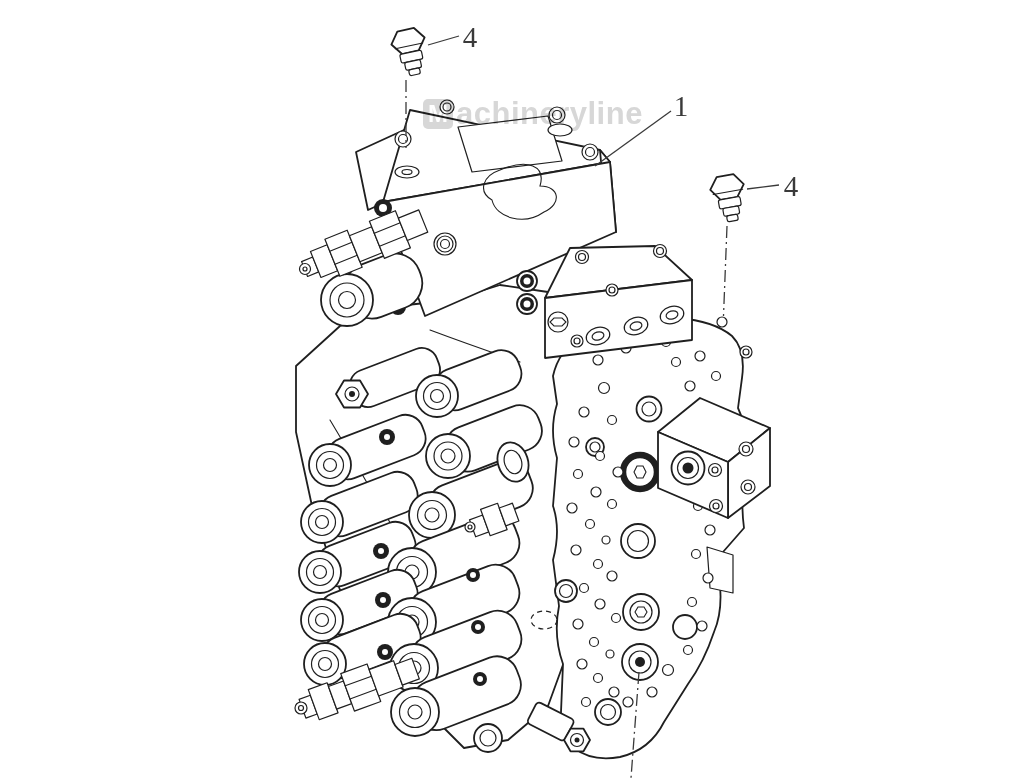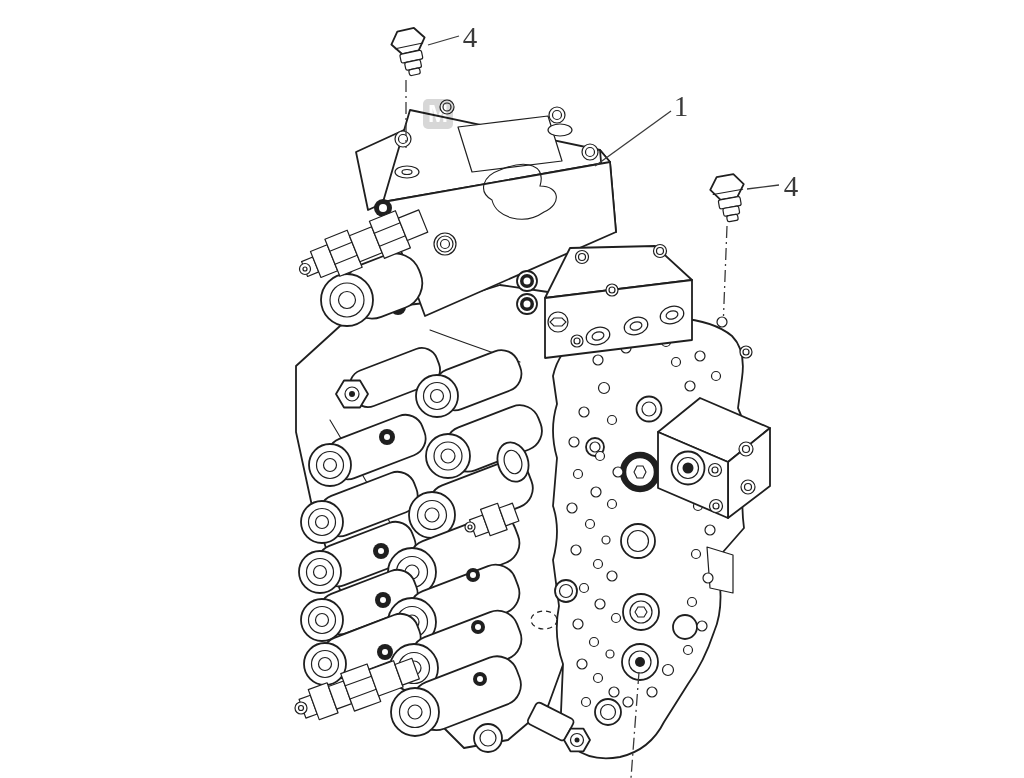--- a/index.html
+++ b/index.html
@@ -376,14 +376,15 @@
     <path class="cl" d="M 639,672 L 631,778"></path>
   </g>
 
   <text class="lbl" x="470" y="47">4</text>
   <text class="lbl" x="681" y="116">1</text>
   <text class="lbl" x="791" y="196">4</text>
 </svg>
 
 <div class="watermark">
   <span class="wm-logo">M</span>
+  <span class="wm-text">achineryline</span>
 </div>
 </div>
 
 </body></html>

